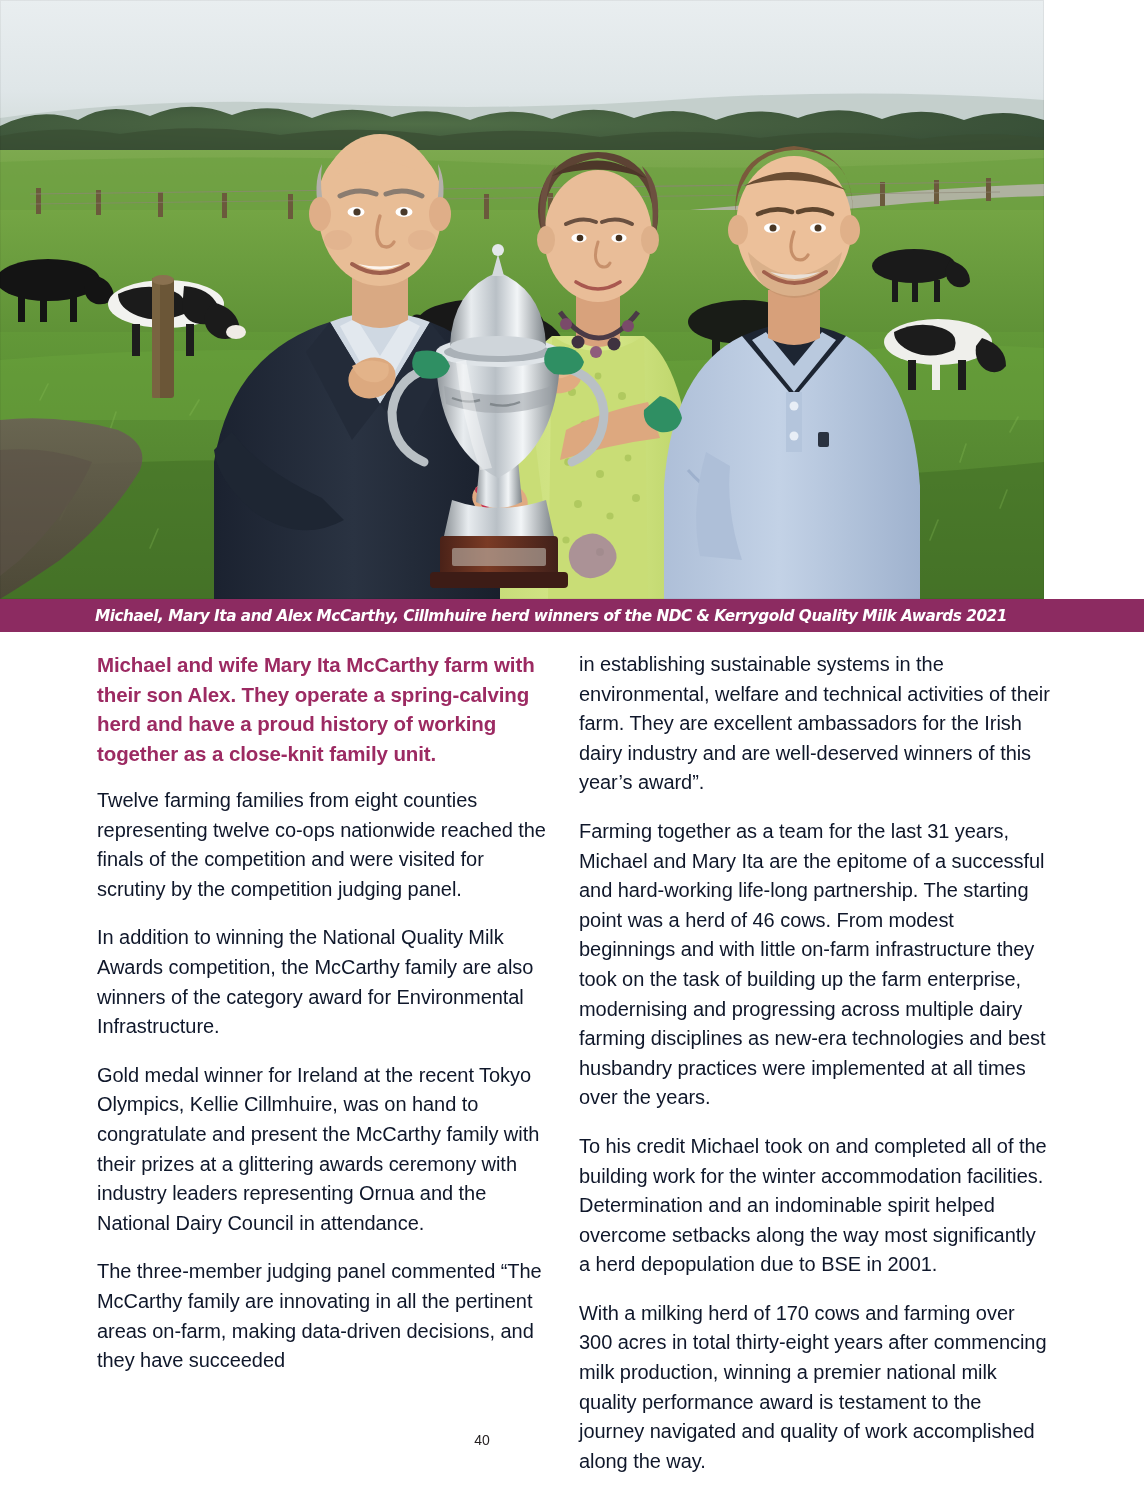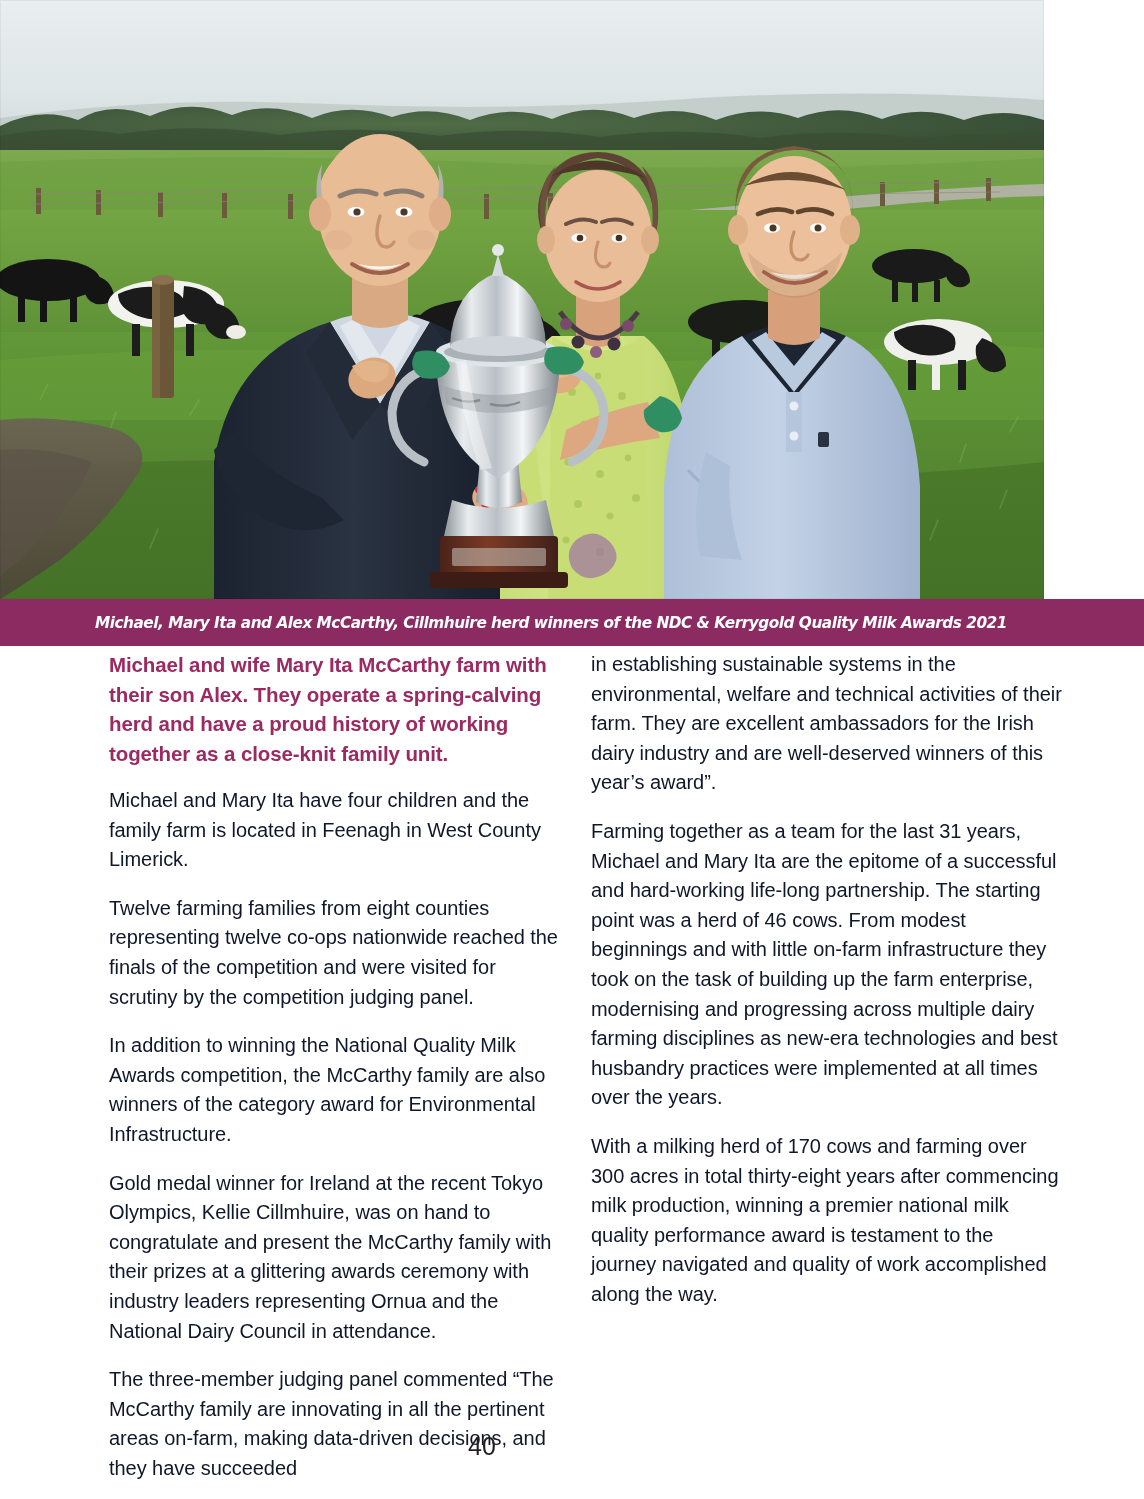--- a/index.html
+++ b/index.html
@@ -25,42 +25,42 @@
     height: 599px;
     overflow: hidden;
   }
   #photo-svg { display: block; width: 1044px; height: 599px; }
 
   
   #caption-bar {
     position: absolute;
     left: 0; top: 599px;
     width: 1144px;
-    height: 47px;
+    height: 33px;
     background: #8C2B61;
     display: flex;
     align-items: center;
   }
   #caption-text {
     margin-left: 95px;
     color: #ffffff;
     font-family: "DejaVu Sans", sans-serif;
     font-style: italic;
     font-weight: bold;
     font-size: 16.5px;
     letter-spacing: -0.55px;
     white-space: nowrap;
     transform: scaleX(0.93);
     transform-origin: left center;
   }
 
   
   #columns {
     position: absolute;
-    left: 16px; top: 650px;
+    left: 4px; top: 650px;
     width: 964px;
     height: 760px;
   }
   .column {
     position: absolute;
     top: 0;
   }
   #col-left  { left: 93px;  width: 460px; }
   #col-right { left: 575px; width: 472px; }
 
@@ -80,21 +80,21 @@
     letter-spacing: -0.05px;
   }
 
   
   #page-number {
     position: absolute;
     left: 0; top: 1432px;
     width: 964px;
     text-align: center;
     color: #231f20;
-    font-size: 25px;
+    font-size: 14px;
   }
 </style>
 </head>
 <body>
 
 <div id="page">
 
   <div id="photo-block">
     <svg id="photo-svg" viewBox="0 0 1044 599" preserveAspectRatio="xMidYMid slice">
       <defs>
@@ -488,30 +488,30 @@
   </div>
 
   <div id="caption-bar">
     <span id="caption-text">Michael, Mary Ita and Alex McCarthy, Cillmhuire herd winners of the NDC &amp; Kerrygold Quality Milk Awards 2021</span>
   </div>
 
   <div id="columns">
 
     <div class="column" id="col-left">
       <p class="lede">Michael and wife Mary Ita McCarthy farm with their son Alex. They operate a spring-calving herd and have a proud history of working together as a close-knit family unit.</p>
-      <p class="para">Michael and Mary Ita have four children and the family farm is located in Feenagh in West County Limerick.</p>
       <p class="para">Twelve farming families from eight counties representing twelve co-ops nationwide reached the finals of the competition and were visited for scrutiny by the competition judging panel.</p>
       <p class="para">In addition to winning the National Quality Milk Awards competition, the McCarthy family are also winners of the category award for Environmental Infrastructure.</p>
       <p class="para">Gold medal winner for Ireland at the recent Tokyo Olympics, Kellie Cillmhuire, was on hand to congratulate and present the McCarthy family with their prizes at a glittering awards ceremony with industry leaders representing Ornua and the National Dairy Council in attendance.</p>
       <p class="para">The three-member judging panel commented “The McCarthy family are innovating in all the pertinent areas on-farm, making data-driven decisions, and they have succeeded</p>
     </div>
 
     <div class="column" id="col-right">
       <p class="para">in establishing sustainable systems in the environmental, welfare and technical activities of their farm. They are excellent ambassadors for the Irish dairy industry and are well-deserved winners of this year’s award”.</p>
       <p class="para">Farming together as a team for the last 31 years, Michael and Mary Ita are the epitome of a successful and hard-working life-long partnership. The starting point was a herd of 46 cows. From modest beginnings and with little on-farm infrastructure they took on the task of building up the farm enterprise, modernising and progressing across multiple dairy farming disciplines as new-era technologies and best husbandry practices were implemented at all times over the years.</p>
+      <p class="para">To his credit Michael took on and completed all of the building work for the winter accommodation facilities. Determination and an indominable spirit helped overcome setbacks along the way most significantly a herd depopulation due to BSE in 2001.</p>
       <p class="para">With a milking herd of 170 cows and farming over 300 acres in total thirty-eight years after commencing milk production, winning a premier national milk quality performance award is testament to the journey navigated and quality of work accomplished along the way.</p>
     </div>
 
   </div>
 
   <div id="page-number">40</div>
 
 </div>
 
 </body></html>

